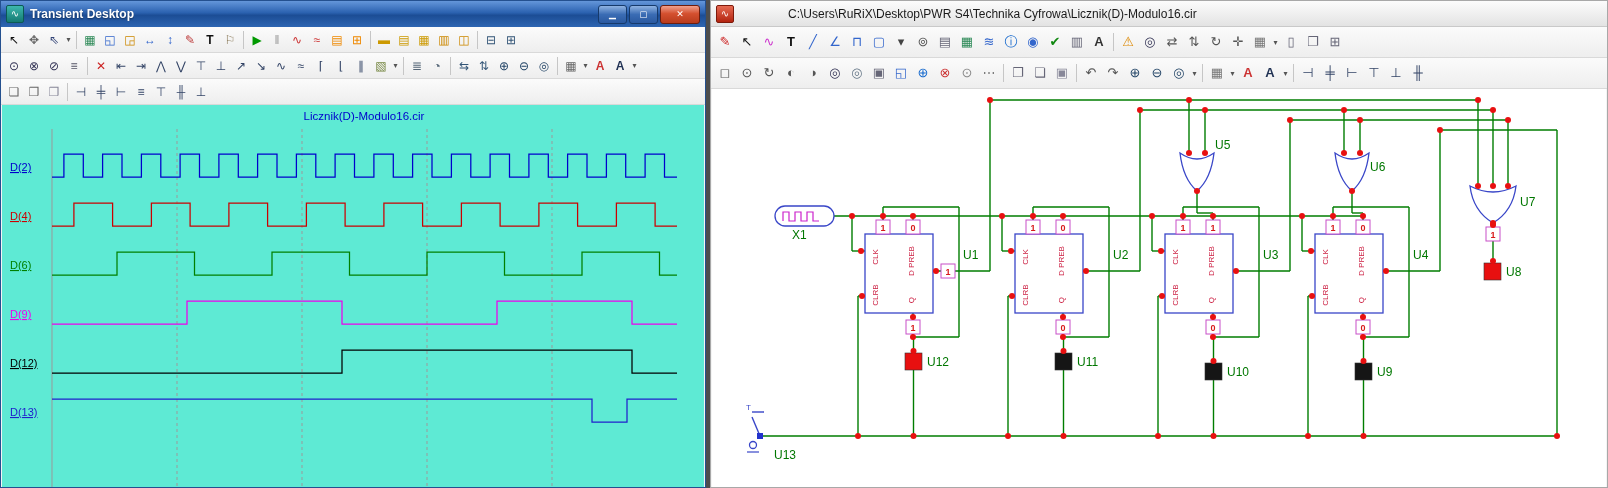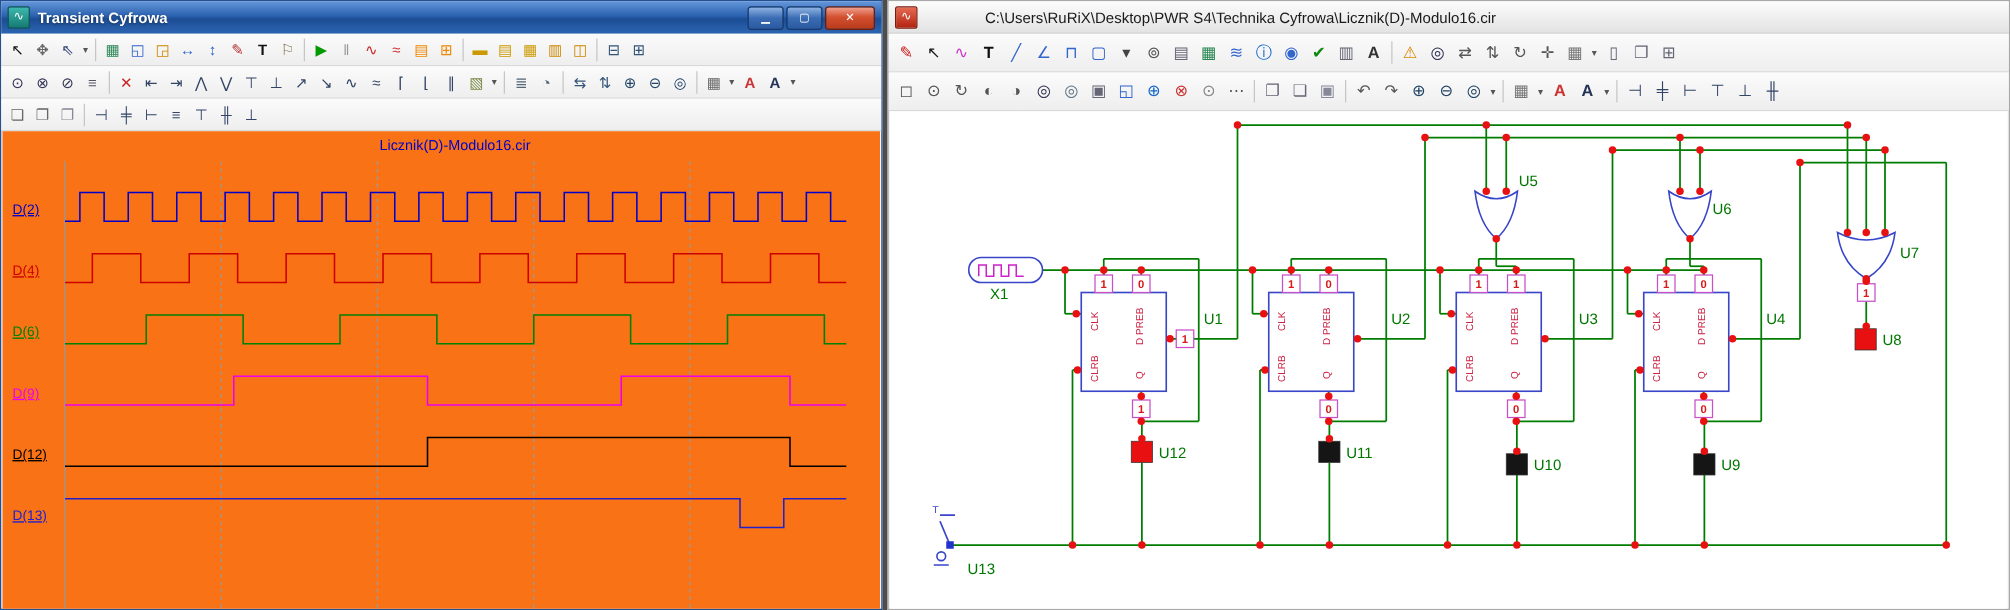--- a/index.html
+++ b/index.html
@@ -21,31 +21,31 @@
   .winbtn.min,.winbtn.max{background:linear-gradient(#8fb3e2,#3a6cb4 50%,#2a59a0);}
   .winbtn.close{width:40px;background:linear-gradient(#f0a18e,#d4502f 45%,#b83b1c);border-color:#6e1d0d;}
   .toolbar{display:flex;align-items:center;padding:0 3px;background:linear-gradient(#fbfbfb,#eeeeee);border-bottom:1px solid #d9d9d9;overflow:hidden;box-sizing:border-box;}
   #left-window .toolbar{height:26px;}
   #right-window .toolbar{height:31px;}
   .tb{width:20px;height:20px;font-size:12px;line-height:20px;text-align:center;border-radius:2px;flex:none;cursor:default;}
   #right-window .tb{width:22px;height:22px;font-size:13px;line-height:22px;}
   .tb.bold{font-weight:bold;}
   .dd{width:9px;font-size:8px;color:#555;flex:none;text-align:center;}
   .tbsep{width:1px;height:18px;background:#c6c6c6;margin:0 3px;flex:none;}
-  .plot-area{position:absolute;left:1px;top:104px;width:702px;height:382px;background:#f97316;}
+  .plot-area{position:absolute;left:1px;top:104px;width:702px;height:382px;background:#5eead4;}
   .schem-area{position:absolute;left:1px;top:88px;width:894px;height:398px;background:#fff;}
   svg{display:block;}
 </style>
 </head>
 <body>
 
 <div id="left-window" class="window">
   <div class="titlebar">
     <div class="appicon teal">∿</div>
-    <span class="title">Transient Cyfrowa</span>
+    <span class="title">Transient Desktop</span>
     <div class="winbtns">
       <div class="winbtn min">▁</div>
       <div class="winbtn max">▢</div>
       <div class="winbtn close">✕</div>
     </div>
   </div>
   <div class="toolbar" id="ltb0">
       <span class="tb" style="color: rgb(17, 17, 17);">↖</span>
       <span class="tb" style="color: rgb(102, 102, 102);">✥</span>
       <span class="tb" style="color: rgb(51, 68, 119);">⇖</span>

